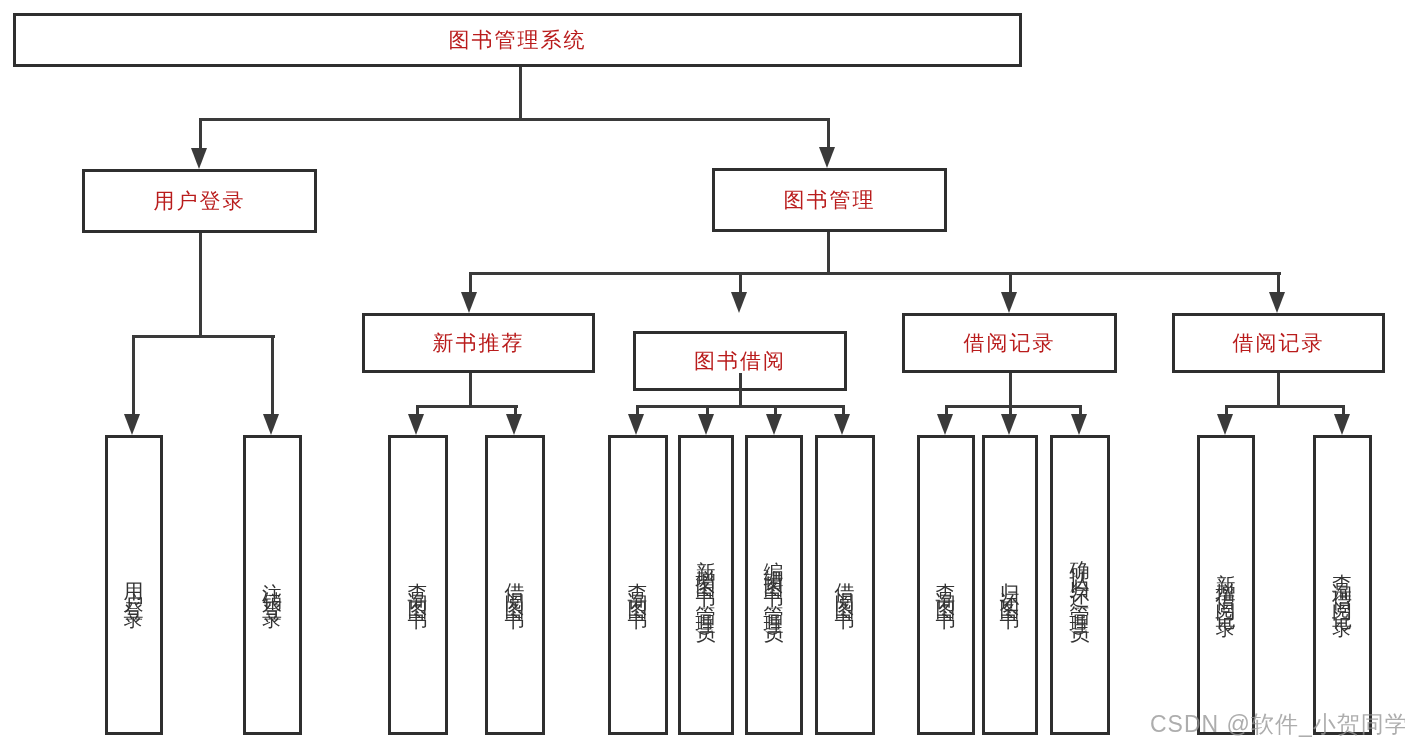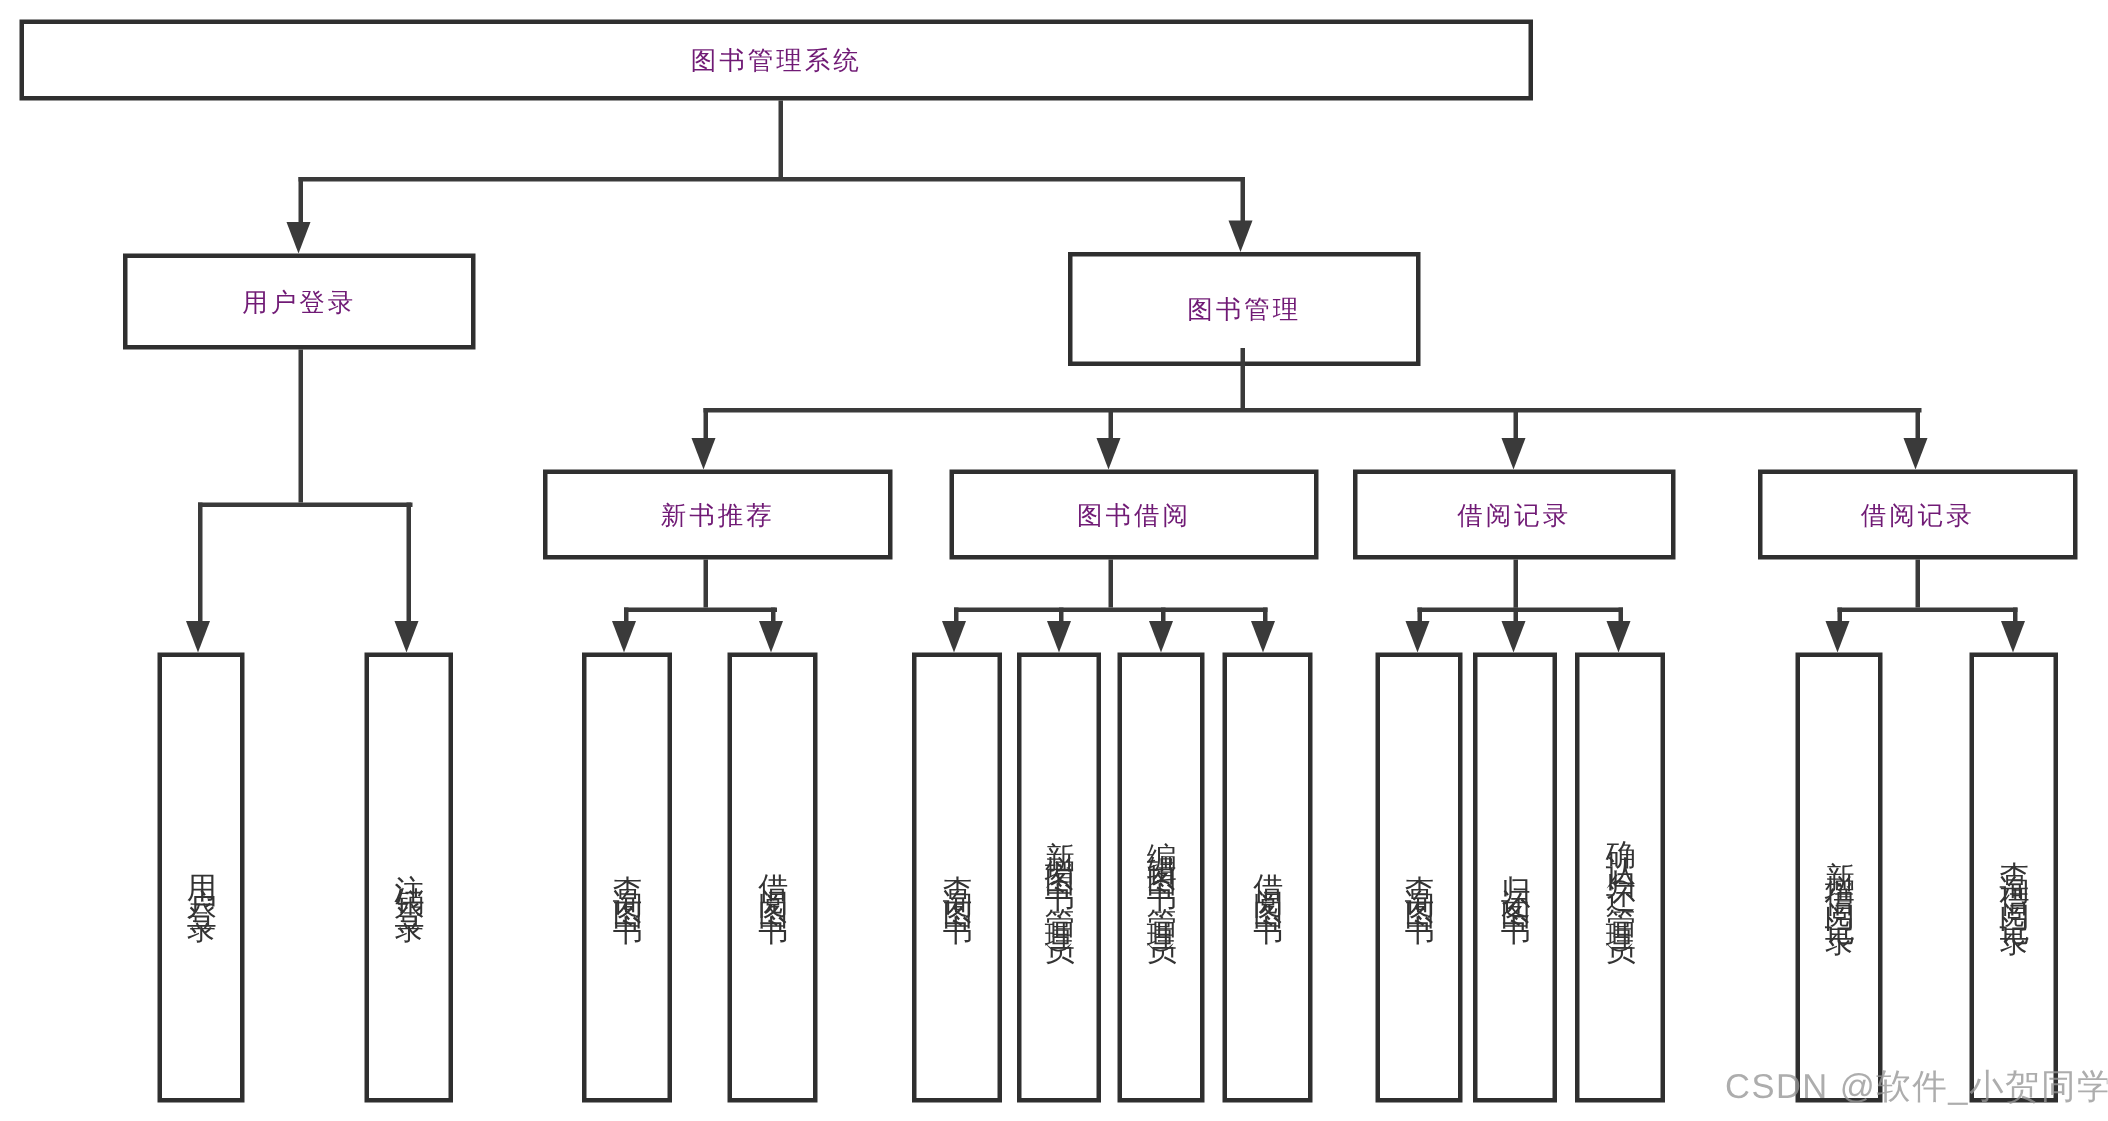--- a/index.html
+++ b/index.html
@@ -4,21 +4,21 @@
 <style>
   html,body{margin:0;padding:0;}
   body{
     width:1405px;height:747px;position:relative;background:#ffffff;
     font-family:"Liberation Sans","DejaVu Sans",sans-serif;
     color:#333333;overflow:hidden;
   }
   .box{
     position:absolute;box-sizing:border-box;border:3px solid #2f2f2f;background:#ffffff;
     display:flex;align-items:center;justify-content:center;
-    font-size:17px;letter-spacing:2px;color:#701a75;
+    font-size:21px;letter-spacing:2px;color:#b91c1c;
   }
   .leaf{
     position:absolute;box-sizing:border-box;border:3px solid #2f2f2f;background:#ffffff;
     top:435px;height:300px;display:flex;align-items:center;justify-content:center;
   }
   .leaf span{
     writing-mode:vertical-rl;font-size:20px;letter-spacing:9px;color:#333333;line-height:1;
   }
   .vline{position:absolute;width:3px;background:#3a3a3a;}
   .hline{position:absolute;height:3px;background:#3a3a3a;}
@@ -42,21 +42,21 @@
 <div class="vline" style="left:519px;top:67px;height:51px;"></div>
 <div class="hline" style="left:199px;top:118px;width:631px;"></div>
 <div class="vline" style="left:199px;top:118px;height:31px;"></div>
 <div class="arrow" style="left:191px;top:148px;"></div>
 <div class="vline" style="left:827px;top:118px;height:30px;"></div>
 <div class="arrow" style="left:819px;top:147px;"></div>
 
 <div class="box" style="left:82px;top:169px;width:235px;height:64px;">
   <span>用户登录</span>
 </div>
-<div class="box" style="left:712px;top:168px;width:235px;height:76px;">
+<div class="box" style="left:712px;top:168px;width:235px;height:64px;">
   <span>图书管理</span>
 </div>
 
 <div class="vline" style="left:199px;top:233px;height:102px;"></div>
 <div class="hline" style="left:132px;top:335px;width:143px;"></div>
 <div class="vline" style="left:132px;top:335px;height:79px;"></div>
 <div class="arrow" style="left:124px;top:414px;"></div>
 <div class="vline" style="left:271px;top:335px;height:79px;"></div>
 <div class="arrow" style="left:263px;top:414px;"></div>
 
@@ -67,21 +67,21 @@
 <div class="vline" style="left:739px;top:272px;height:21px;"></div>
 <div class="arrow" style="left:731px;top:292px;"></div>
 <div class="vline" style="left:1009px;top:272px;height:21px;"></div>
 <div class="arrow" style="left:1001px;top:292px;"></div>
 <div class="vline" style="left:1277px;top:272px;height:21px;"></div>
 <div class="arrow" style="left:1269px;top:292px;"></div>
 
 <div class="box" style="left:362px;top:313px;width:233px;height:60px;">
   <span>新书推荐</span>
 </div>
-<div class="box" style="left:633px;top:313px;width:246px;height:60px;">
+<div class="box" style="left:633px;top:331px;width:214px;height:60px;">
   <span>图书借阅</span>
 </div>
 <div class="box" style="left:902px;top:313px;width:215px;height:60px;">
   <span>借阅记录</span>
 </div>
 <div class="box" style="left:1172px;top:313px;width:213px;height:60px;">
   <span>借阅记录</span>
 </div>
 
 <div class="vline" style="left:469px;top:373px;height:32px;"></div>

